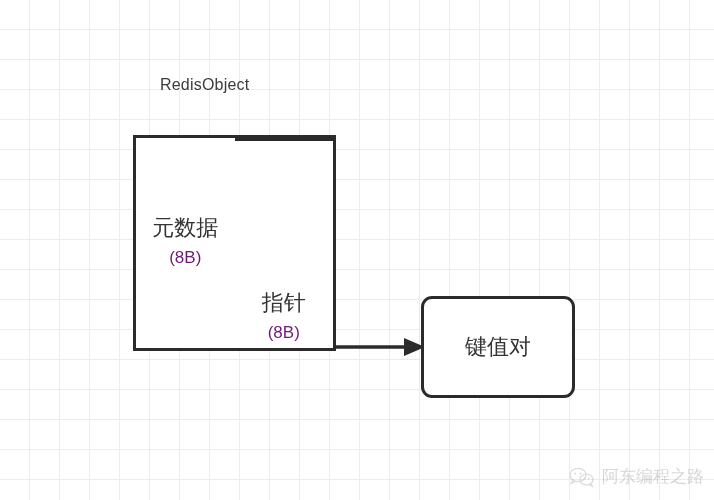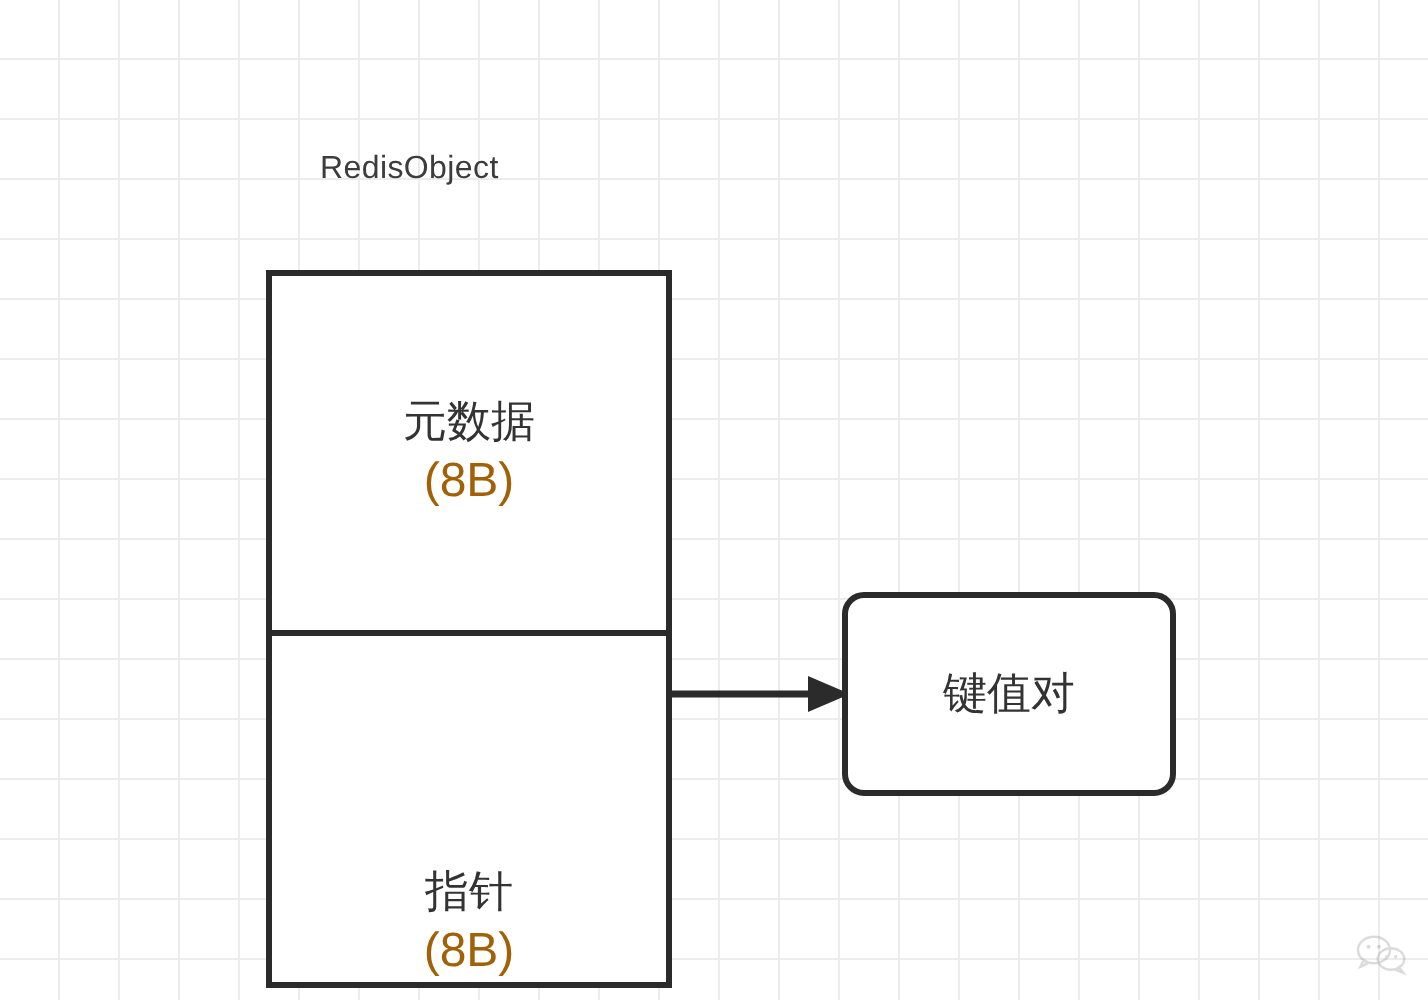--- a/index.html
+++ b/index.html
@@ -32,26 +32,26 @@
     white-space: nowrap;
     letter-spacing: 0.2px;
   }
 
   
   .struct-box {
     position: absolute;
     left: 133px;
     top: 135px;
     width: 203px;
-    height: 359px;
+    height: 216px;
     border: 3px solid #2b2b2b;
     box-sizing: border-box;
     background: #ffffff;
     display: flex;
-    flex-direction: column;
+    flex-direction: row;
   }
   .struct-cell {
     flex: 1 1 50%;
     display: flex;
     flex-direction: column;
     align-items: center;
     justify-content: center;
     box-sizing: border-box;
   }
   .struct-cell.divider-top {
@@ -59,42 +59,42 @@
     justify-content: flex-end;
   }
   .cell-label {
     font-size: 22px;
     line-height: 30px;
     color: #333333;
     text-align: center;
     white-space: nowrap;
   }
   .cell-size {
-    font-size: 24px;
+    font-size: 17px;
     line-height: 30px;
-    color: #a16207;
+    color: #701a75;
     text-align: center;
     white-space: nowrap;
   }
 
   
   .connector {
     position: absolute;
     left: 334px;
     top: 333px;
     width: 92px;
     height: 28px;
   }
 
   
   .rounded-box {
     position: absolute;
     left: 421px;
     top: 296px;
-    width: 167px;
+    width: 154px;
     height: 102px;
     border: 3px solid #2b2b2b;
     border-radius: 11px;
     box-sizing: border-box;
     background: #ffffff;
     display: flex;
     align-items: center;
     justify-content: center;
   }
   .rounded-label {
@@ -157,15 +157,16 @@
     <svg class="watermark-logo" viewBox="0 0 26 22">
       <ellipse cx="9" cy="9" rx="8" ry="6.6" fill="none" stroke="#8a8a8a" stroke-width="1.2"></ellipse>
       <path d="M4 14 L2.2 17.4 L6 15.6 Z" fill="none" stroke="#8a8a8a" stroke-width="1.2"></path>
       <circle cx="6.3" cy="7.4" r="1" fill="#8a8a8a"></circle>
       <circle cx="11.5" cy="7.4" r="1" fill="#8a8a8a"></circle>
       <ellipse cx="17.5" cy="13.5" rx="6.6" ry="5.4" fill="none" stroke="#8a8a8a" stroke-width="1.2"></ellipse>
       <path d="M21.5 17.6 L23.6 20.4 L20.2 19 Z" fill="none" stroke="#8a8a8a" stroke-width="1.2"></path>
       <circle cx="15.4" cy="12.4" r="0.85" fill="#8a8a8a"></circle>
       <circle cx="19.8" cy="12.4" r="0.85" fill="#8a8a8a"></circle>
     </svg>
+    <span class="watermark-text">阿东编程之路</span>
   </div>
 
 </div>
 
 </body></html>

